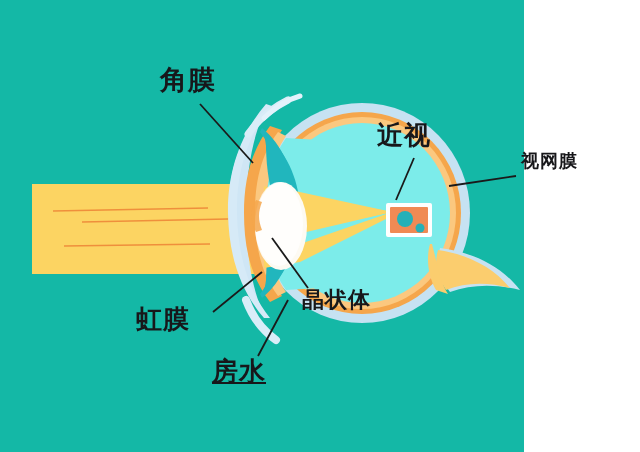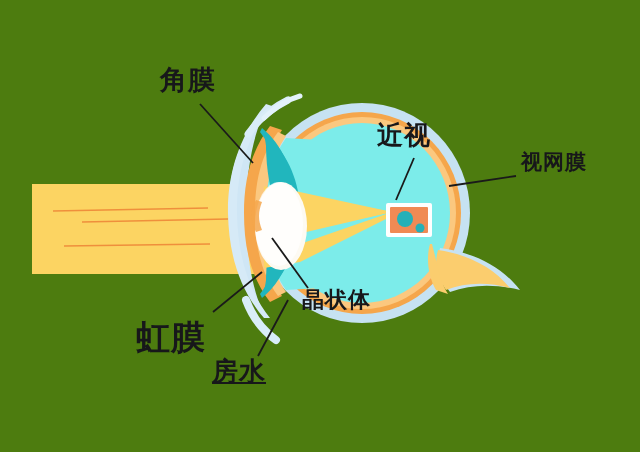--- a/index.html
+++ b/index.html
@@ -12,23 +12,23 @@
     width: 640px;
     height: 452px;
     position: relative;
     overflow: hidden;
     font-family: "DejaVu Sans", "Liberation Sans", sans-serif;
   }
   #diagram-root {
     position: absolute;
     left: 0;
     top: 0;
-    width: 640px;
+    width: 524px;
     height: 452px;
-    background: #4d7c0f;
+    background: #14b8a6;
   }
   svg.eye-canvas {
     position: absolute;
     left: 0;
     top: 0;
     width: 640px;
     height: 452px;
     display: block;
   }
   .anno-label {
@@ -36,22 +36,22 @@
     font-family: "DejaVu Sans", "Liberation Sans", sans-serif;
     font-weight: bold;
     color: #17171a;
     white-space: nowrap;
     letter-spacing: 1px;
     line-height: 1;
     user-select: none;
   }
   .lbl-cornea   { left: 160px; top: 66px;  font-size: 27px; }
   .lbl-myopia   { left: 377px; top: 122px; font-size: 26px; }
-  .lbl-retina   { left: 521px; top: 152px; font-size: 21px; }
-  .lbl-iris     { left: 136px; top: 320px; font-size: 34px; }
+  .lbl-retina   { left: 521px; top: 152px; font-size: 18px; }
+  .lbl-iris     { left: 136px; top: 306px; font-size: 26px; }
   .lbl-lens     { left: 302px; top: 289px; font-size: 22px; }
   .lbl-aqueous  { left: 212px; top: 358px; font-size: 26px; text-decoration: underline; }
 </style>
 </head>
 <body>
 
 <div id="diagram-root">
 
   <svg class="eye-canvas" viewBox="0 0 640 452">
 

